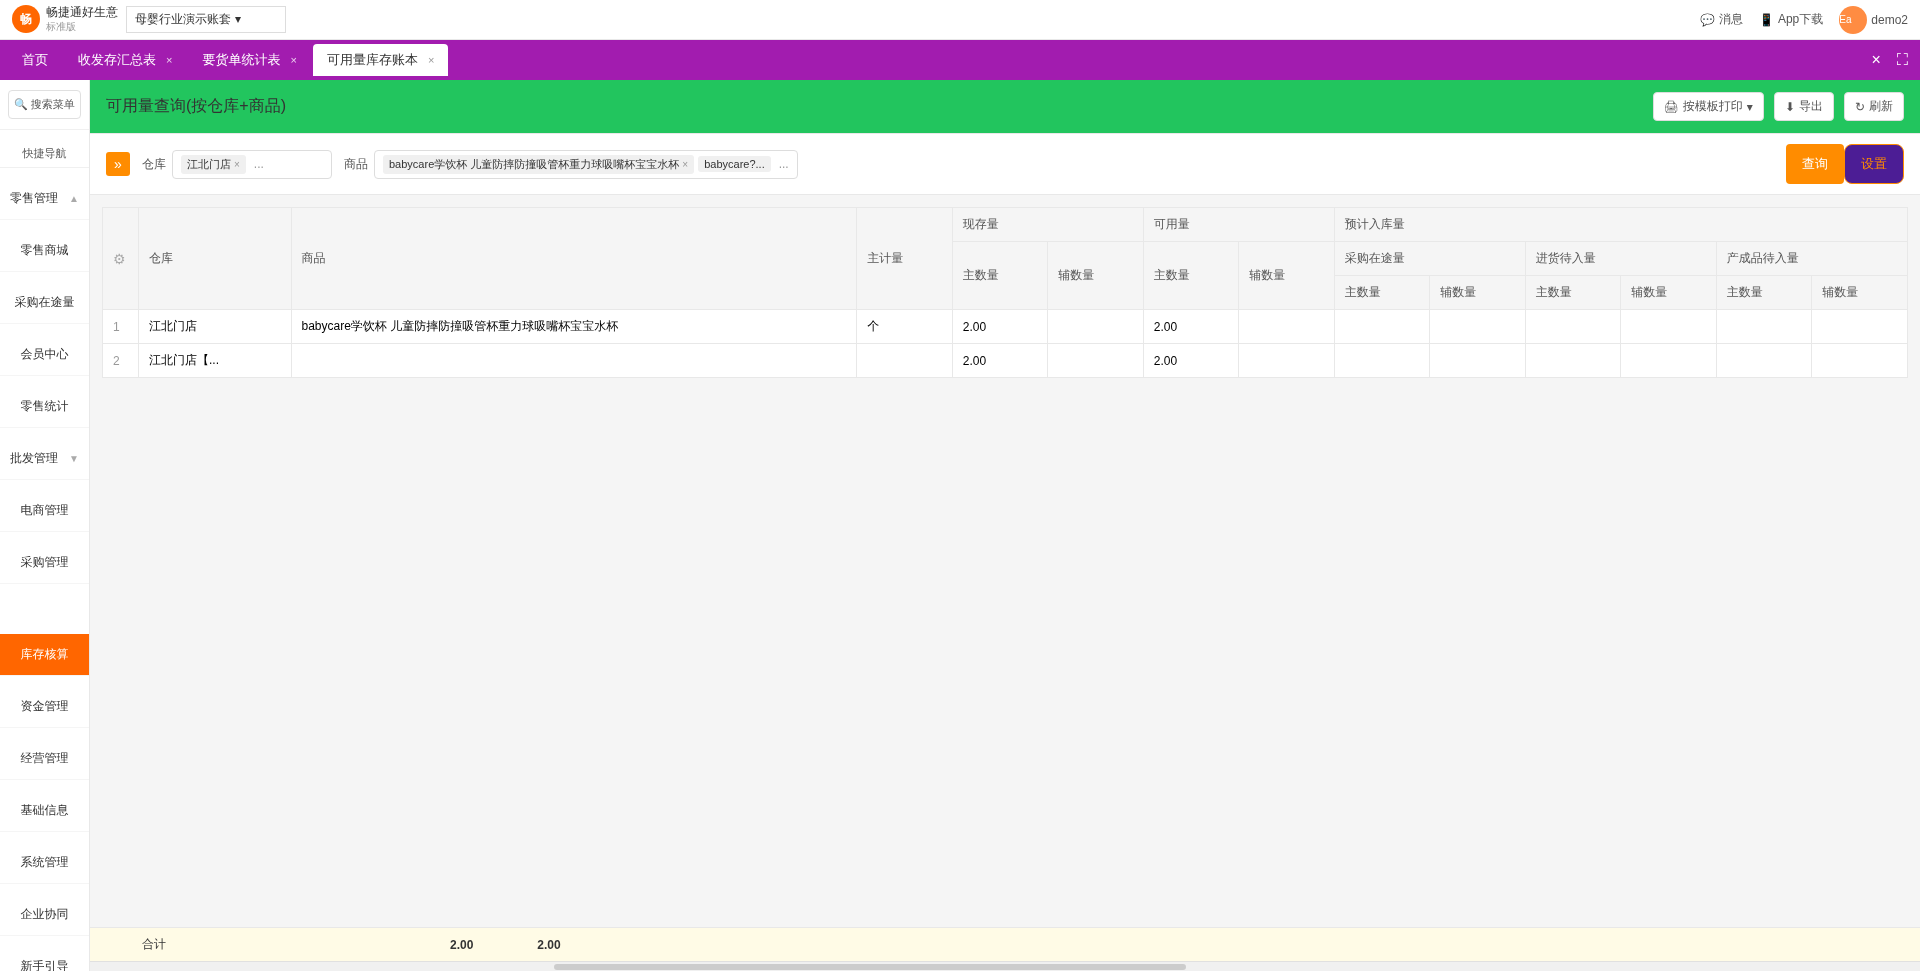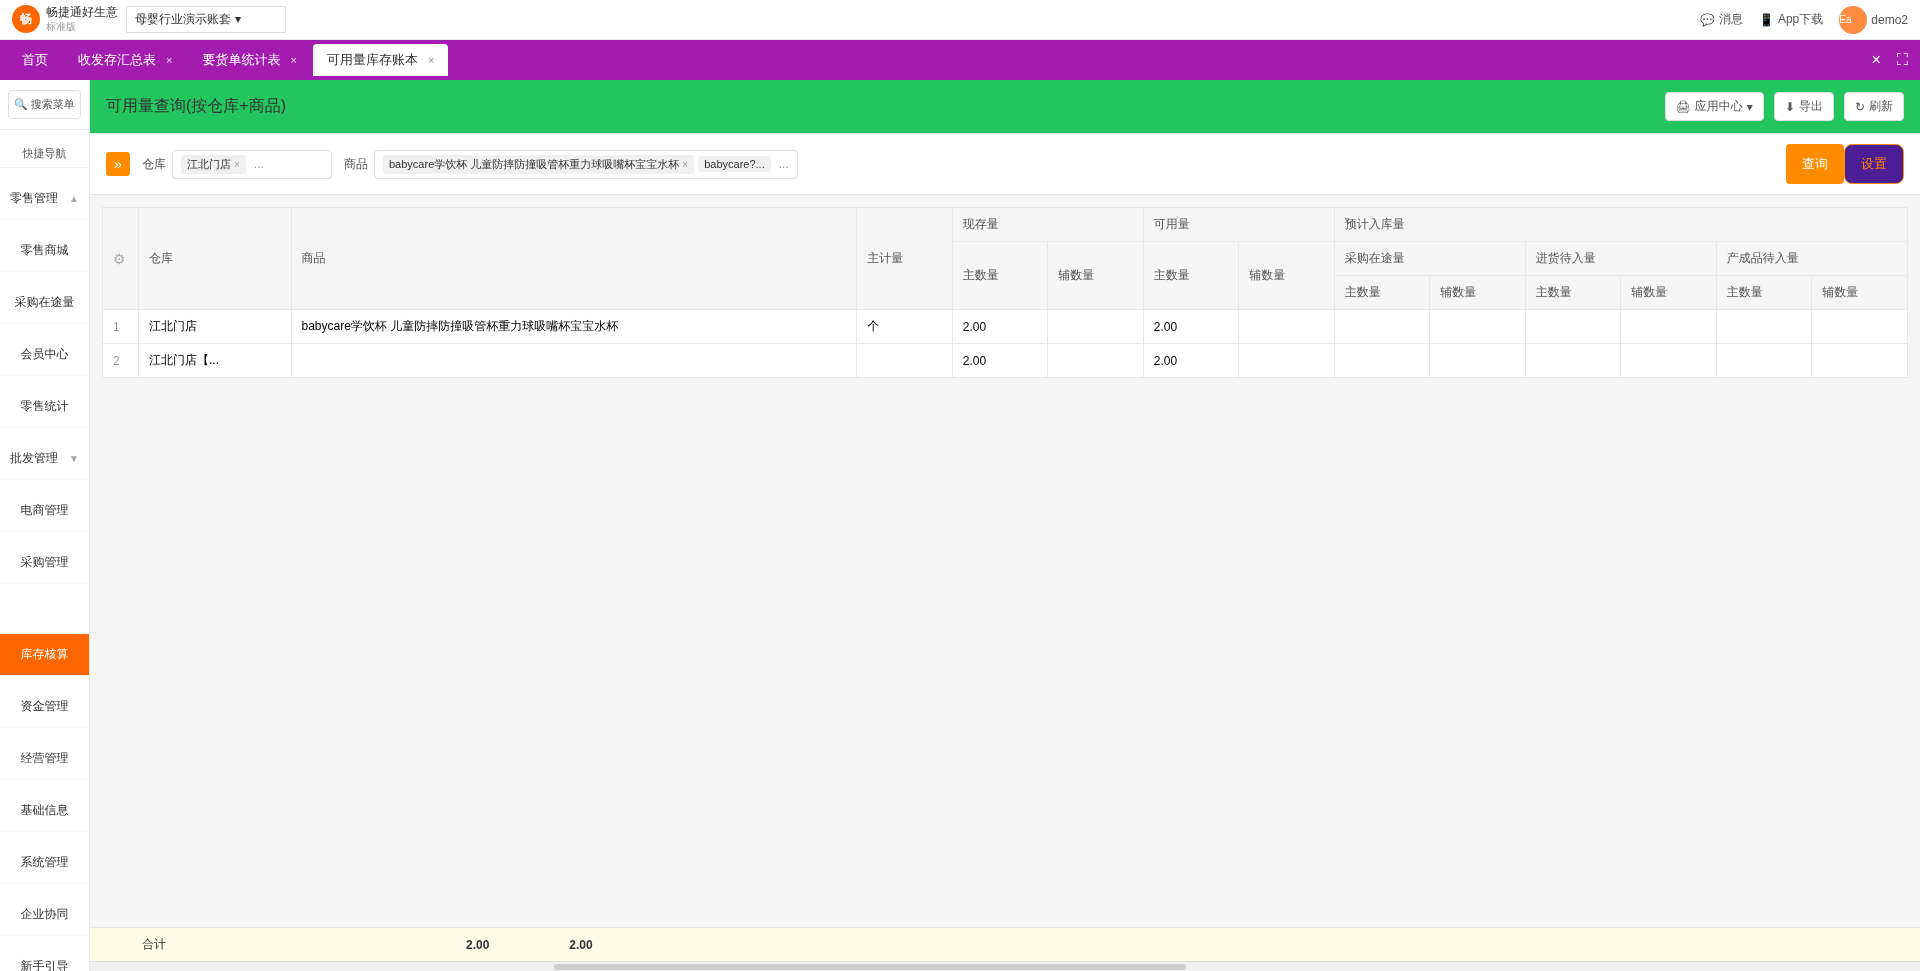--- a/index.html
+++ b/index.html
@@ -203,21 +203,21 @@
 
     
     .table-footer {
       background: #fffbe6;
       border-top: 1px solid #e8e8e8;
       padding: 8px 16px;
       display: flex;
       align-items: center;
       font-size: 12px;
       color: #333;
-      gap: 20px;
+      gap: 4px;
     }
     .footer-label { font-weight: 500; padding-left: 36px; }
 
     .scrollbar-area {
       height: 10px;
       background: #f0f0f0;
       border-top: 1px solid #e0e0e0;
       padding: 2px 12px;
     }
     .scrollbar-thumb {
@@ -352,21 +352,21 @@
     </div>
   </div>
 
   <div class="content-area">
 
     <div class="page-header">
       <h2 class="page-title">可用量查询(按仓库+商品)</h2>
       <div class="page-actions">
         <button class="page-action-btn">
           <span>🖨</span>
-          <span>应用中心</span>
+          <span>按模板打印</span>
           <span>▾</span>
         </button>
         <button class="page-action-btn">
           <span>⬇</span>
           <span>导出</span>
         </button>
         <button class="page-action-btn">
           <span>↻</span>
           <span>刷新</span>
         </button>

